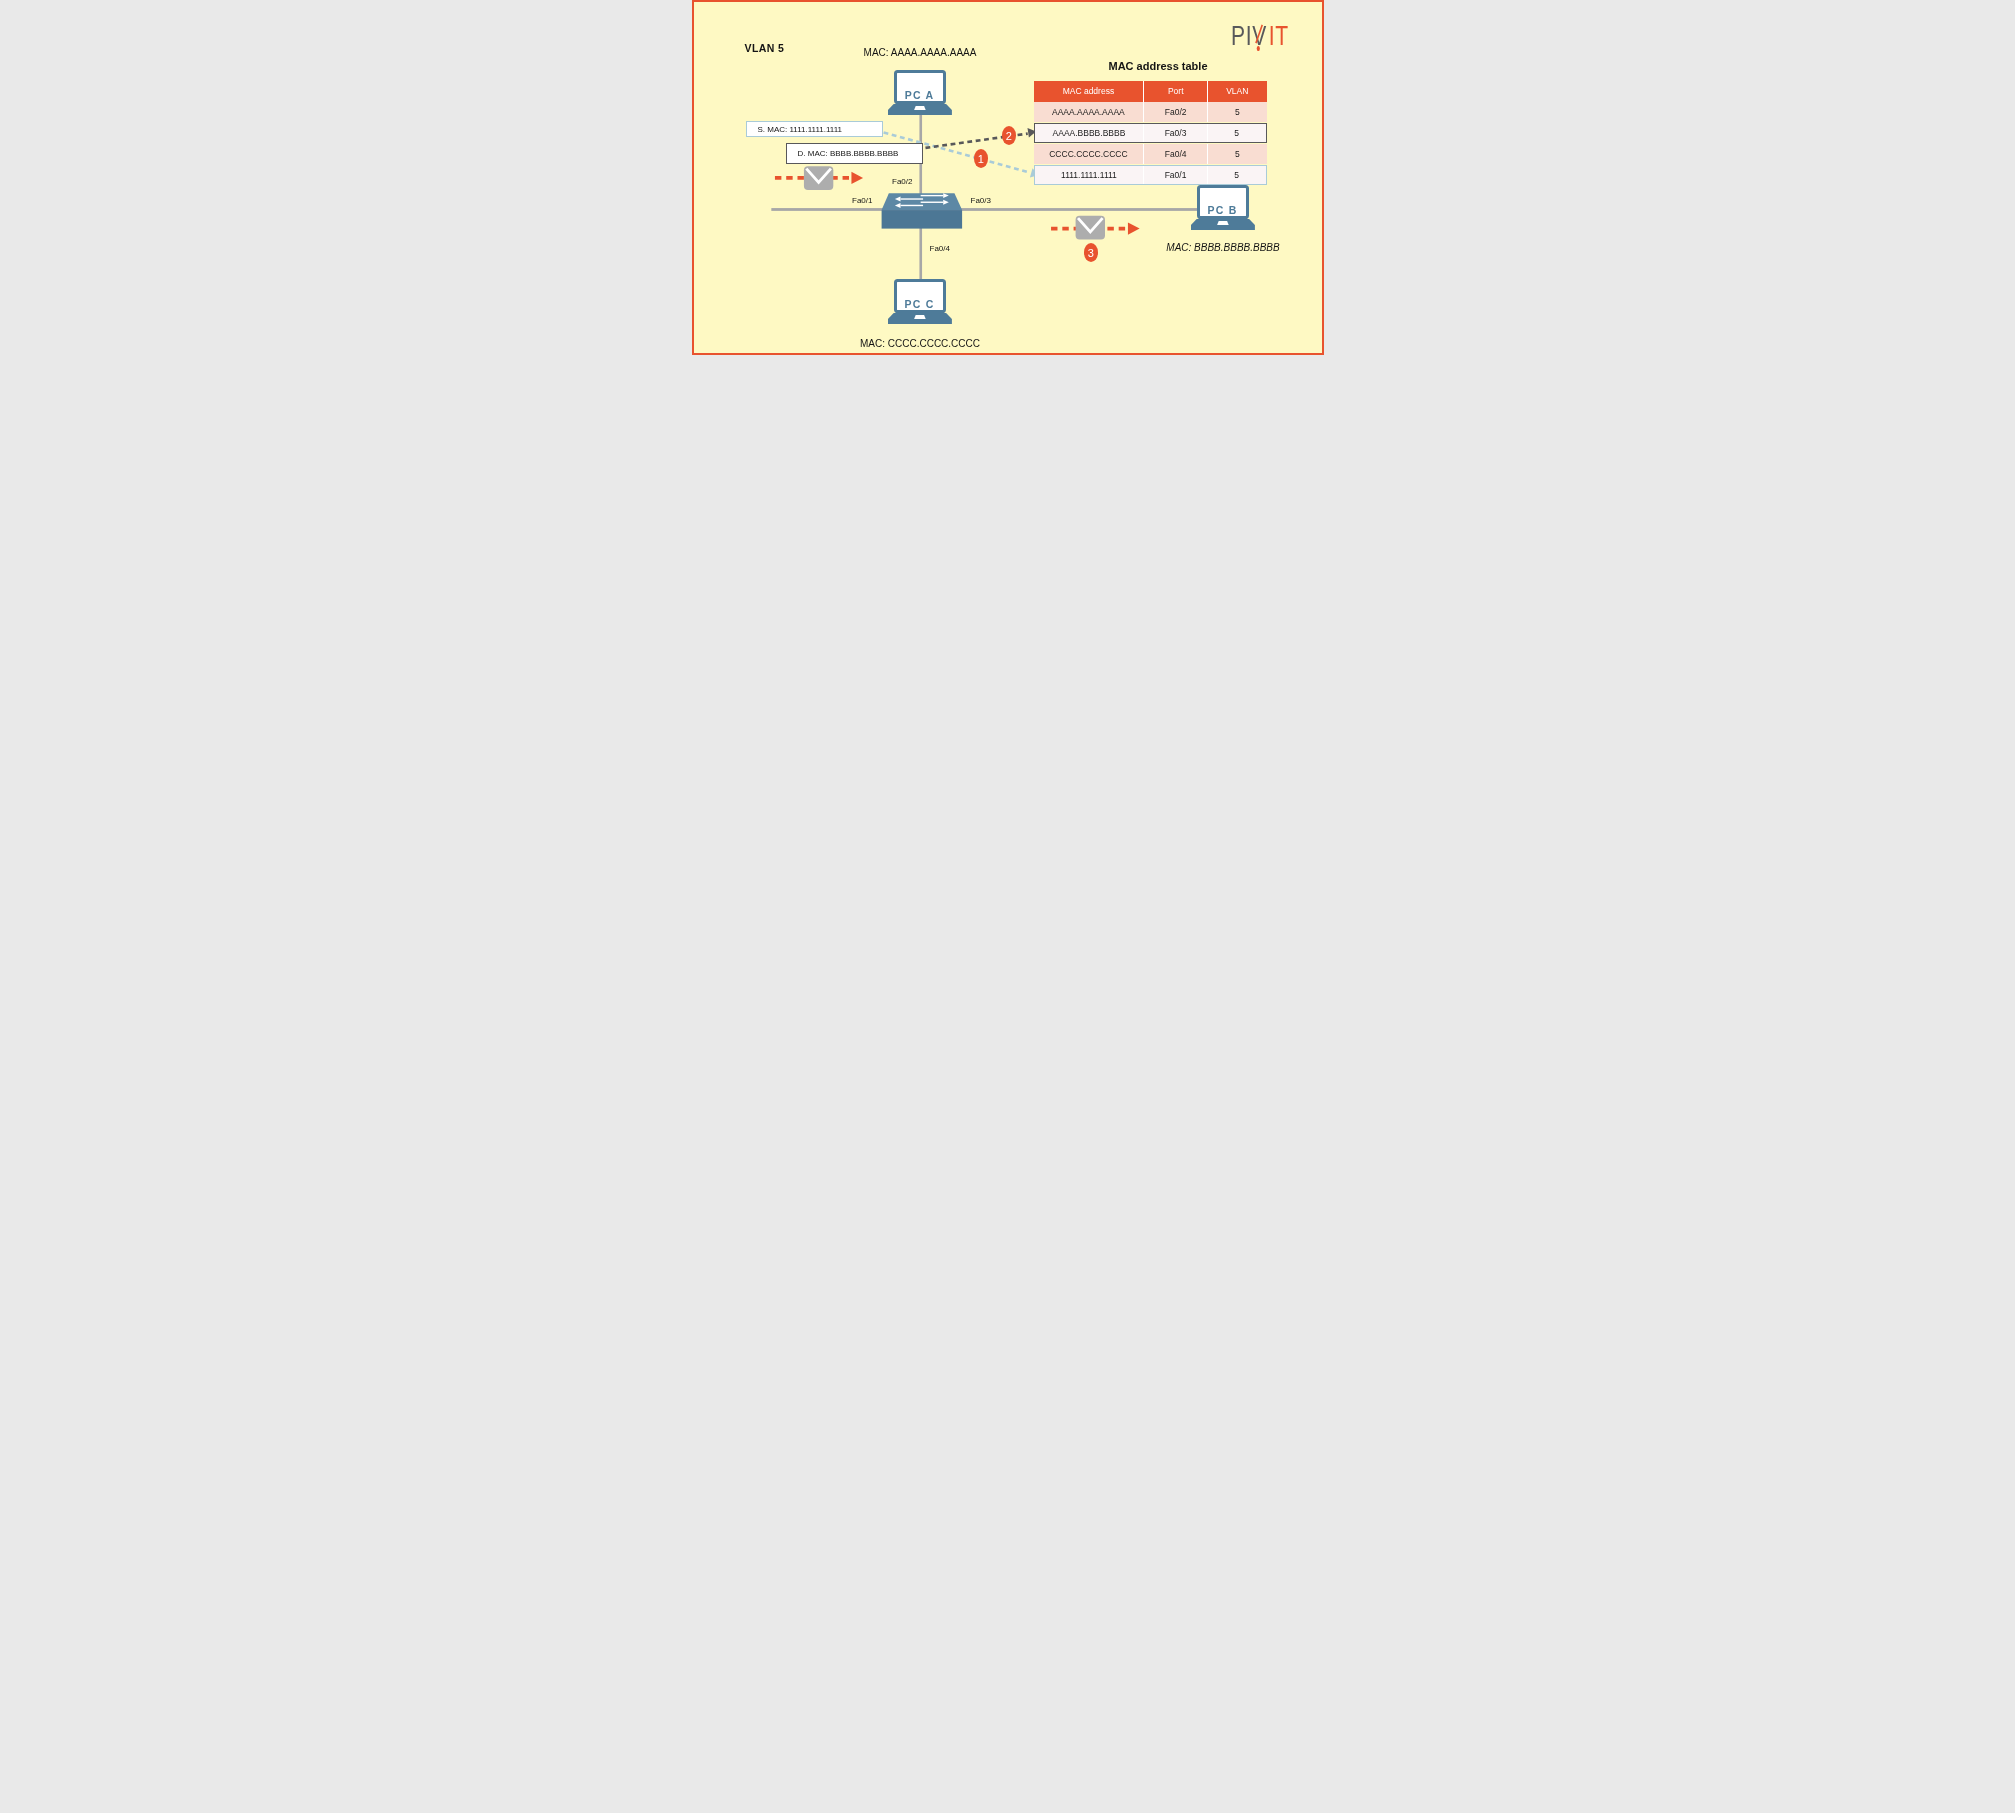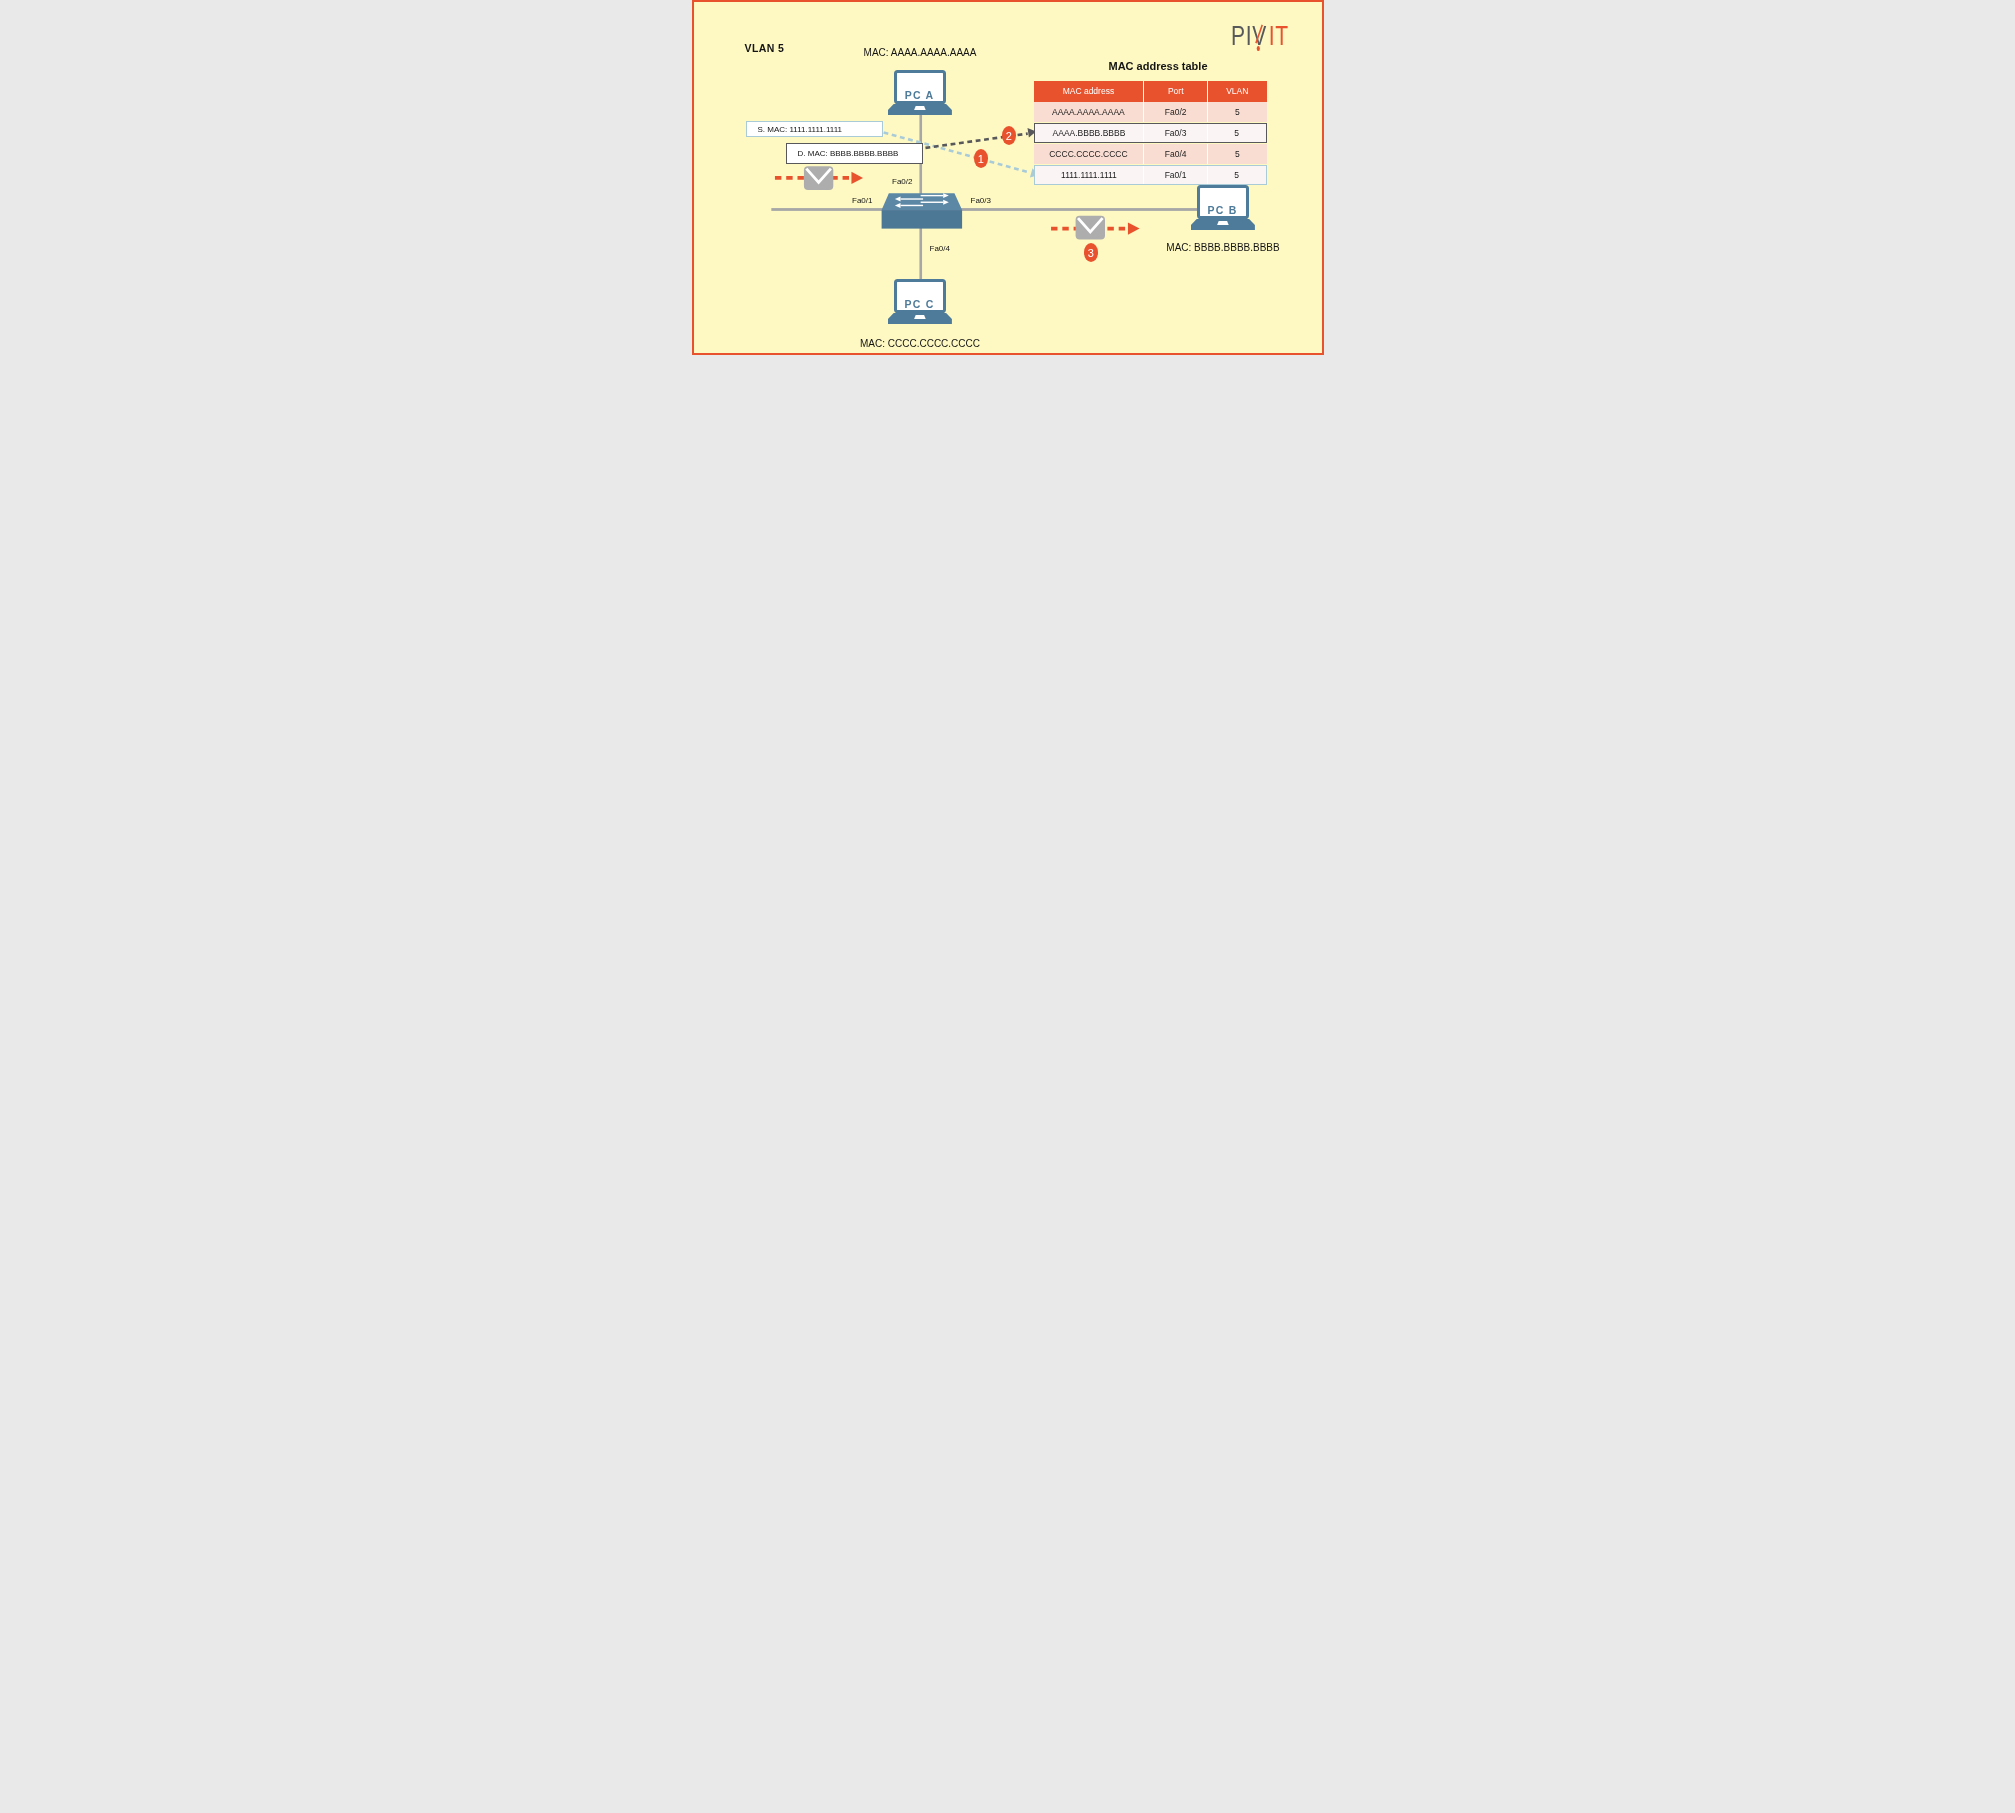--- a/index.html
+++ b/index.html
@@ -7,21 +7,21 @@
     position:relative;width:632px;height:355px;background:#fef9c3;
     border:2px solid #E8532E;box-sizing:border-box;overflow:hidden;margin:0 auto;
   }
   #shape-layer{position:absolute;left:0;top:0;width:632px;height:355px;z-index:1;}
 
   
   .vlan-label{position:absolute;left:51px;top:40px;font-size:10.5px;font-weight:700;
     letter-spacing:0.4px;color:#141414;z-index:3;}
   .caption{position:absolute;width:121px;text-align:center;font-size:10px;color:#141414;z-index:3;}
   .cap-a{left:166px;top:45px;}
-  .cap-b{left:469px;top:240px;}
+  .cap-b{left:469px;top:240px;font-style:italic;}
   .cap-c{left:166px;top:336px;}
   .port{position:absolute;font-size:8px;color:#141414;z-index:3;width:40px;}
   .port-fa02{left:179px;top:175px;text-align:right;}
   .port-fa01{left:139px;top:194px;text-align:right;}
   .port-fa03{left:277px;top:194px;text-align:left;}
   .port-fa04{left:236px;top:242px;text-align:left;}
 
   
   .pivit{position:absolute;left:537px;top:21px;height:26.6px;z-index:3;
     font-size:27px;line-height:1;font-weight:500;letter-spacing:0.8px;white-space:nowrap;

